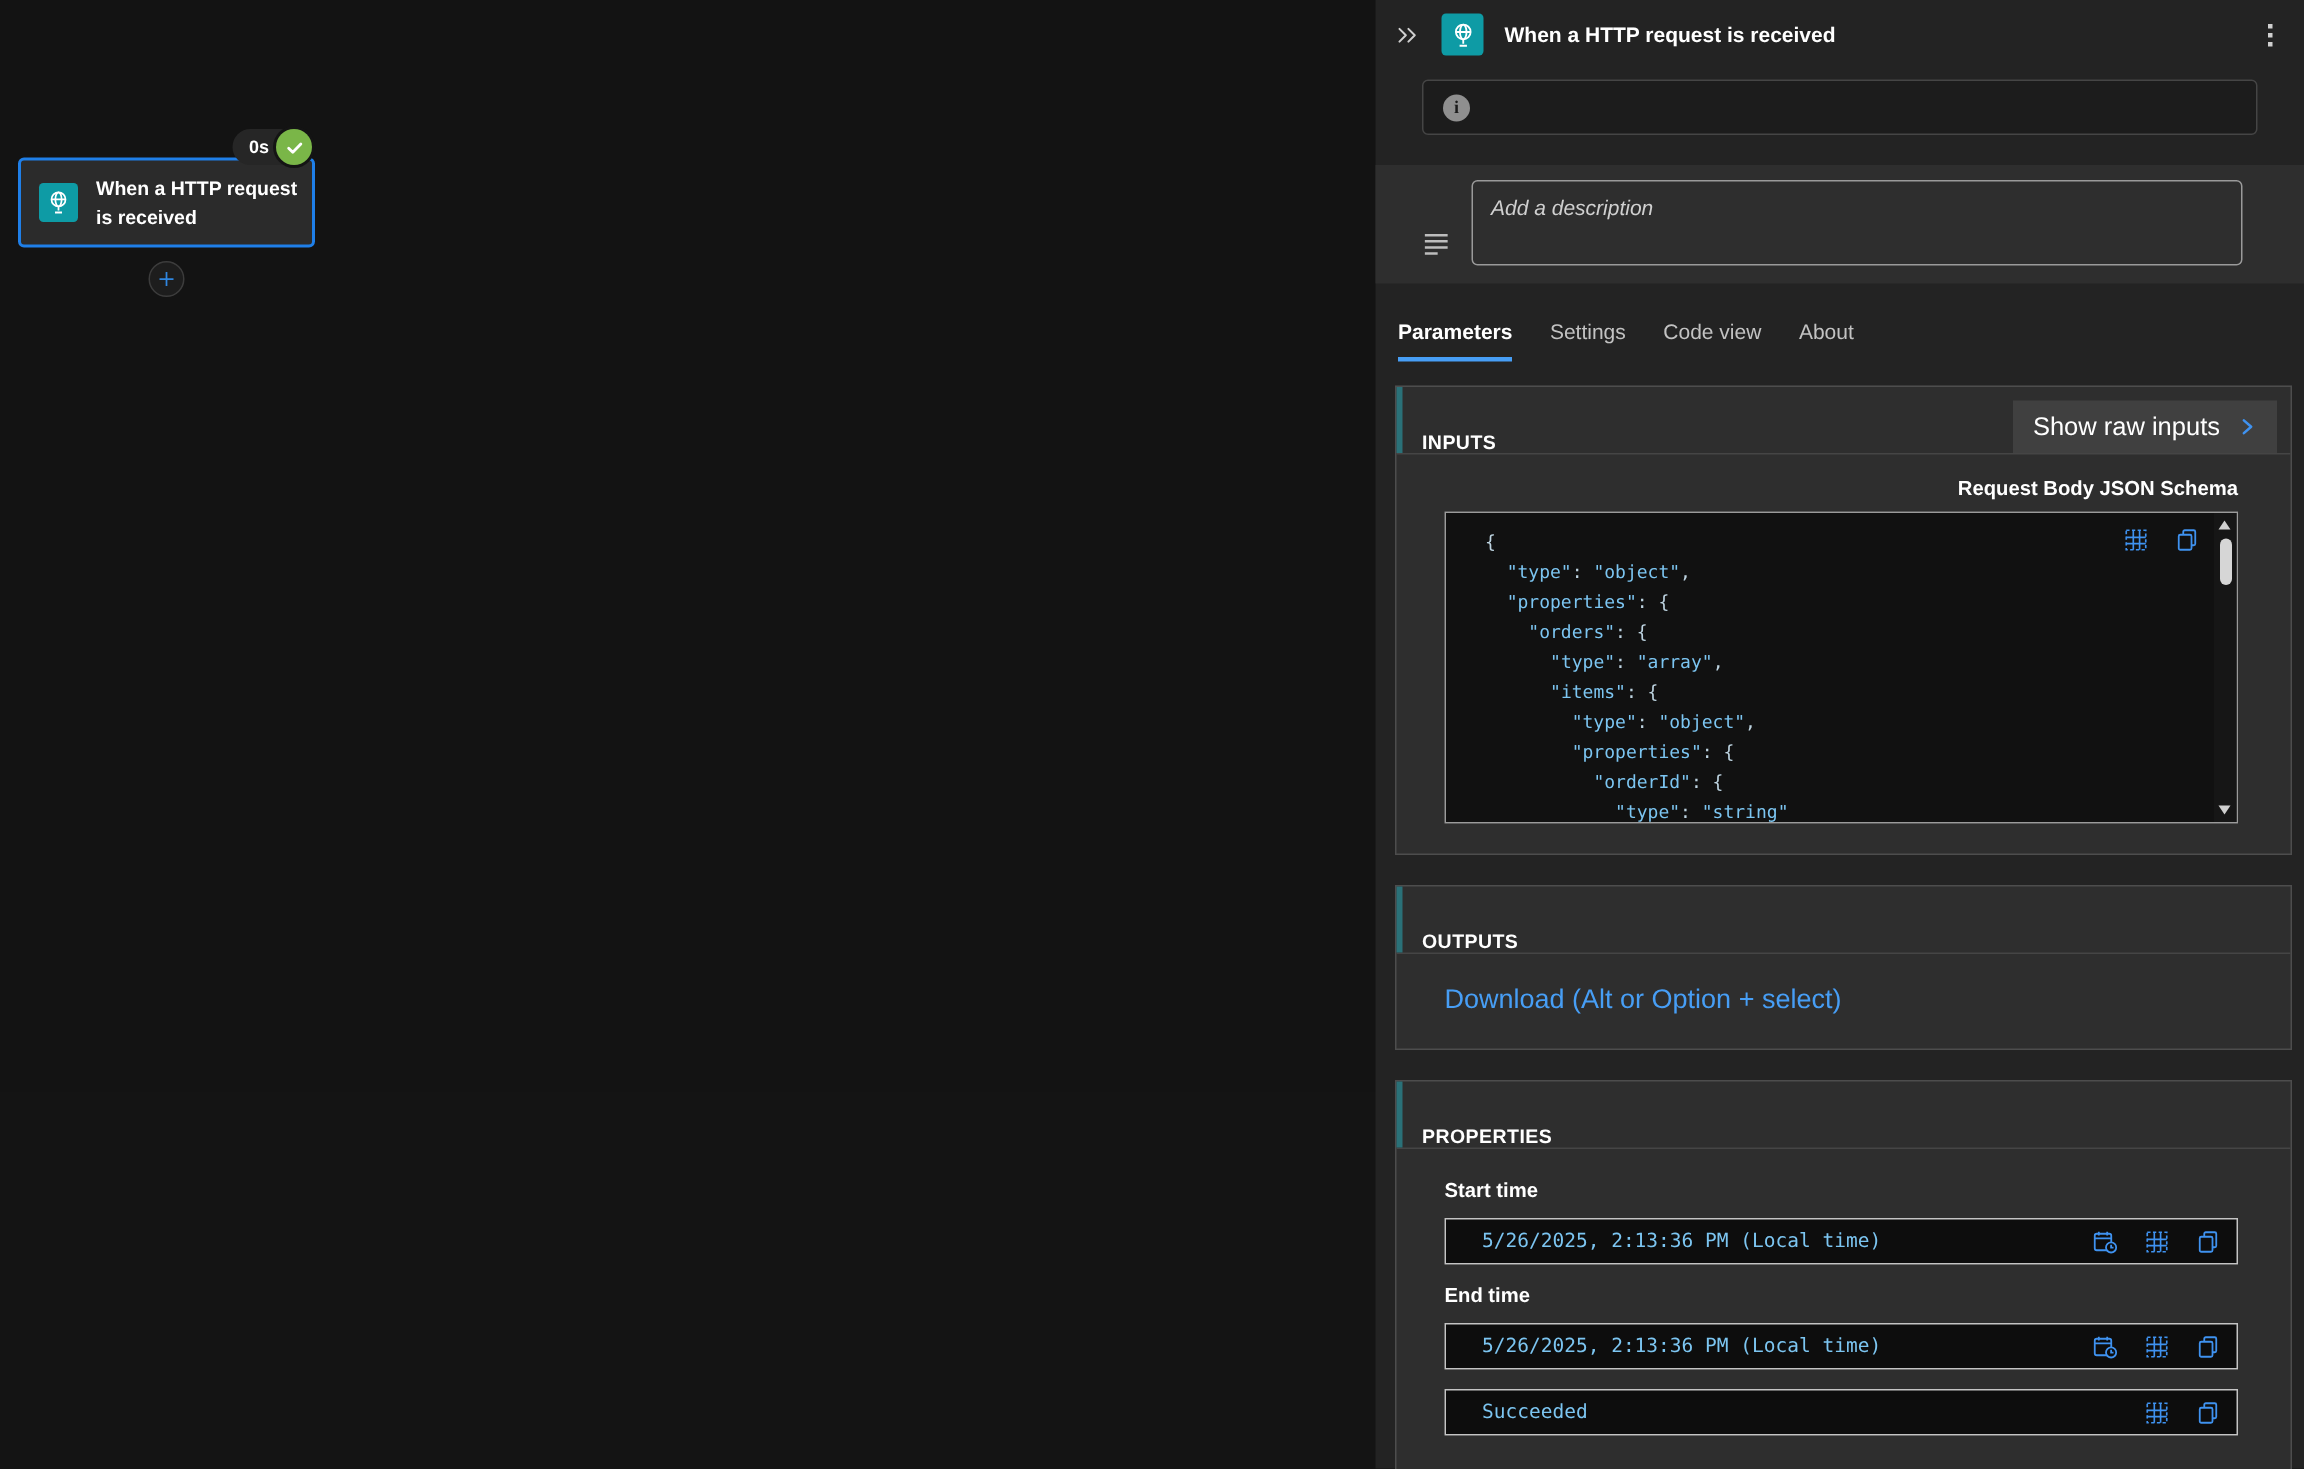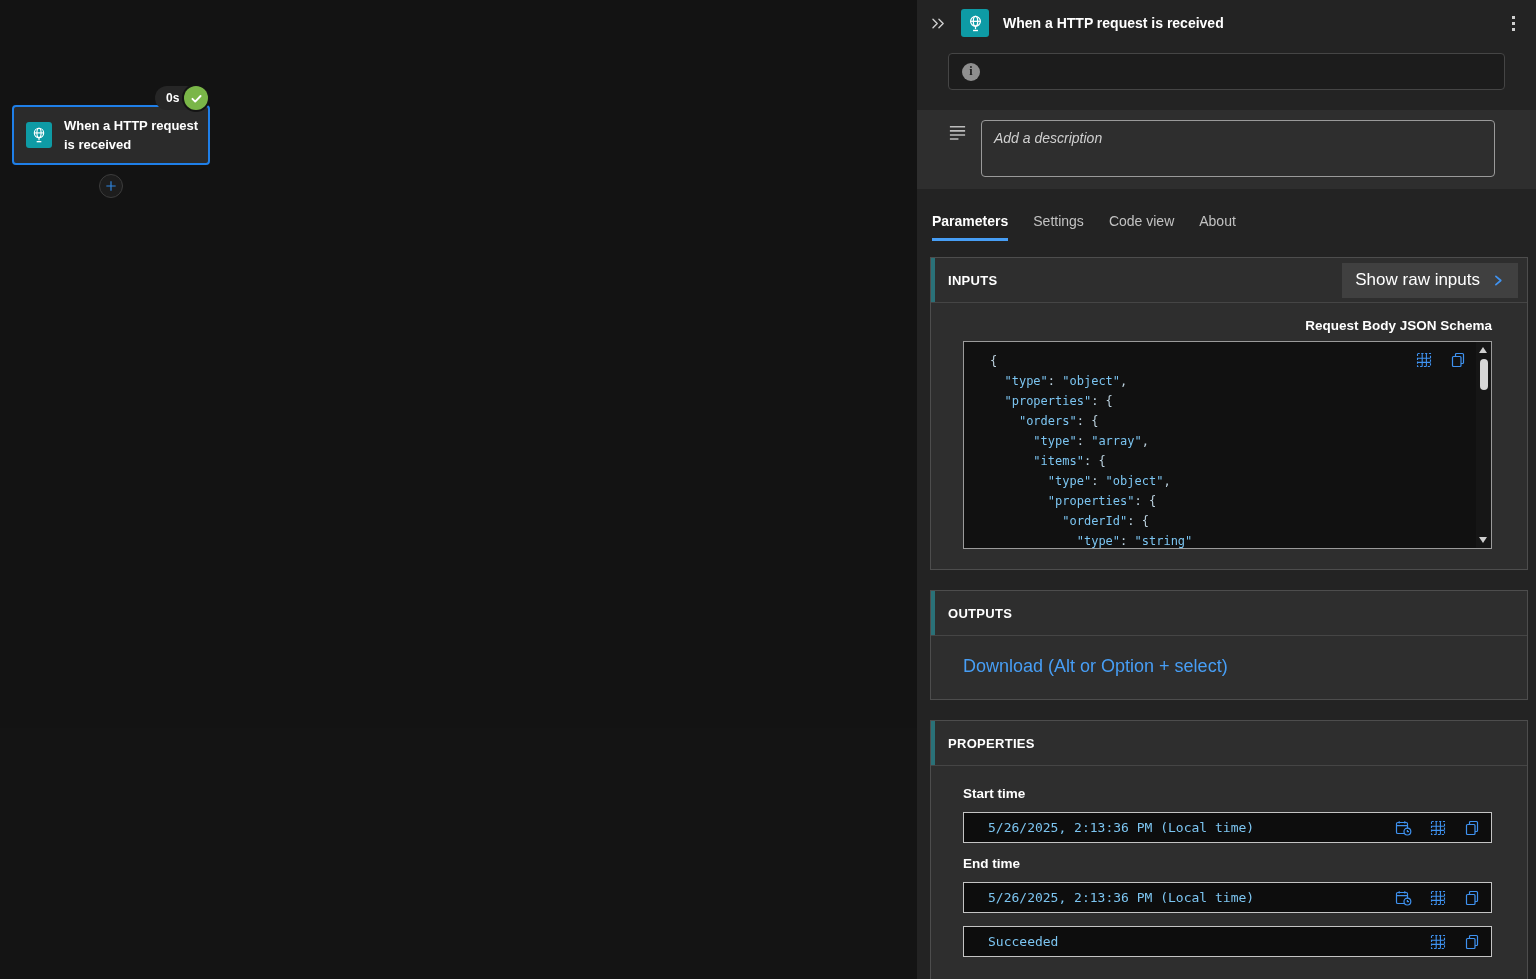--- a/index.html
+++ b/index.html
@@ -36,34 +36,34 @@
   .kebab-btn i { width:3px; height:3px; background:#cfcfcf; display:block; }
 
   .info-banner { margin:7px 31px 0; height:37px; background:#1c1c1c; border:1px solid #454545;
                  border-radius:4px; display:flex; align-items:center; gap:12px; padding:0 13px;
                  font-size:13.5px; color:#f2f2f2; }
   .info-icon { width:18px; height:18px; border-radius:50%; background:#8f8f8f; color:#1b1b1b;
                font-size:12px; font-weight:700; display:flex; align-items:center;
                justify-content:center; flex:0 0 auto; font-family:"Liberation Serif", serif; }
 
   .desc-strip { margin-top:20px; background:#2e2e2e; padding:10px 41px 12px 31px;
-                display:flex; gap:14px; }
+                display:flex; gap:14px;align-items:flex-end; }
   .desc-icon { margin-top:3px; flex:0 0 auto; }
   .desc-input { flex:1; height:57px; background:transparent; border:1px solid #9a9a9a;
                 border-radius:4px; resize:none; padding:9px 12px; color:#e8e8e8;
                 font-size:14px; font-family:"Liberation Sans", sans-serif; outline:none; }
   .desc-input::placeholder { font-style:italic; color:#d0d0d0; }
 
   .tabs { display:flex; gap:25px; padding:24px 0 0 15px;align-items:center; }
   .tab { font-size:14px; color:#c2c2c2; padding-bottom:9px; border-bottom:3px solid transparent; cursor:pointer; }
   .tab.active { color:#fff; font-weight:700; border-bottom-color:#479ef5; }
 
   .content { padding:16px 8px 0 13px; }
   .card { background:#2e2e2e; border:1px solid #4d4d4d; margin-bottom:20px; }
-  .card-header { position:relative; height:45px; display:flex; align-items:center;
+  .card-header { position:relative; height:45px; display:flex; align-items:flex-end;
                  padding-left:17px; border-bottom:1px solid #454545; }
   .card-header::before { content:""; position:absolute; left:0; top:0; bottom:0; width:4px; background:#2a7178; }
   .section-title { font-size:13px; font-weight:700; letter-spacing:.3px; }
   .show-raw-btn { margin-left:auto; margin-right:9px; height:35px; background:#404040;
                   display:flex; align-items:center; gap:12px; padding:0 13px; color:#fff;
                   font-size:17px; cursor:pointer; border:none; }
 
   .inputs-body { padding:15px 35px 20px 32px; }
   .schema-label { font-size:13.5px; font-weight:700; margin-bottom:8px;text-align:right; }
   .code-block { position:relative; height:208px; background:#111; border:1px solid #9b9b9b; }

